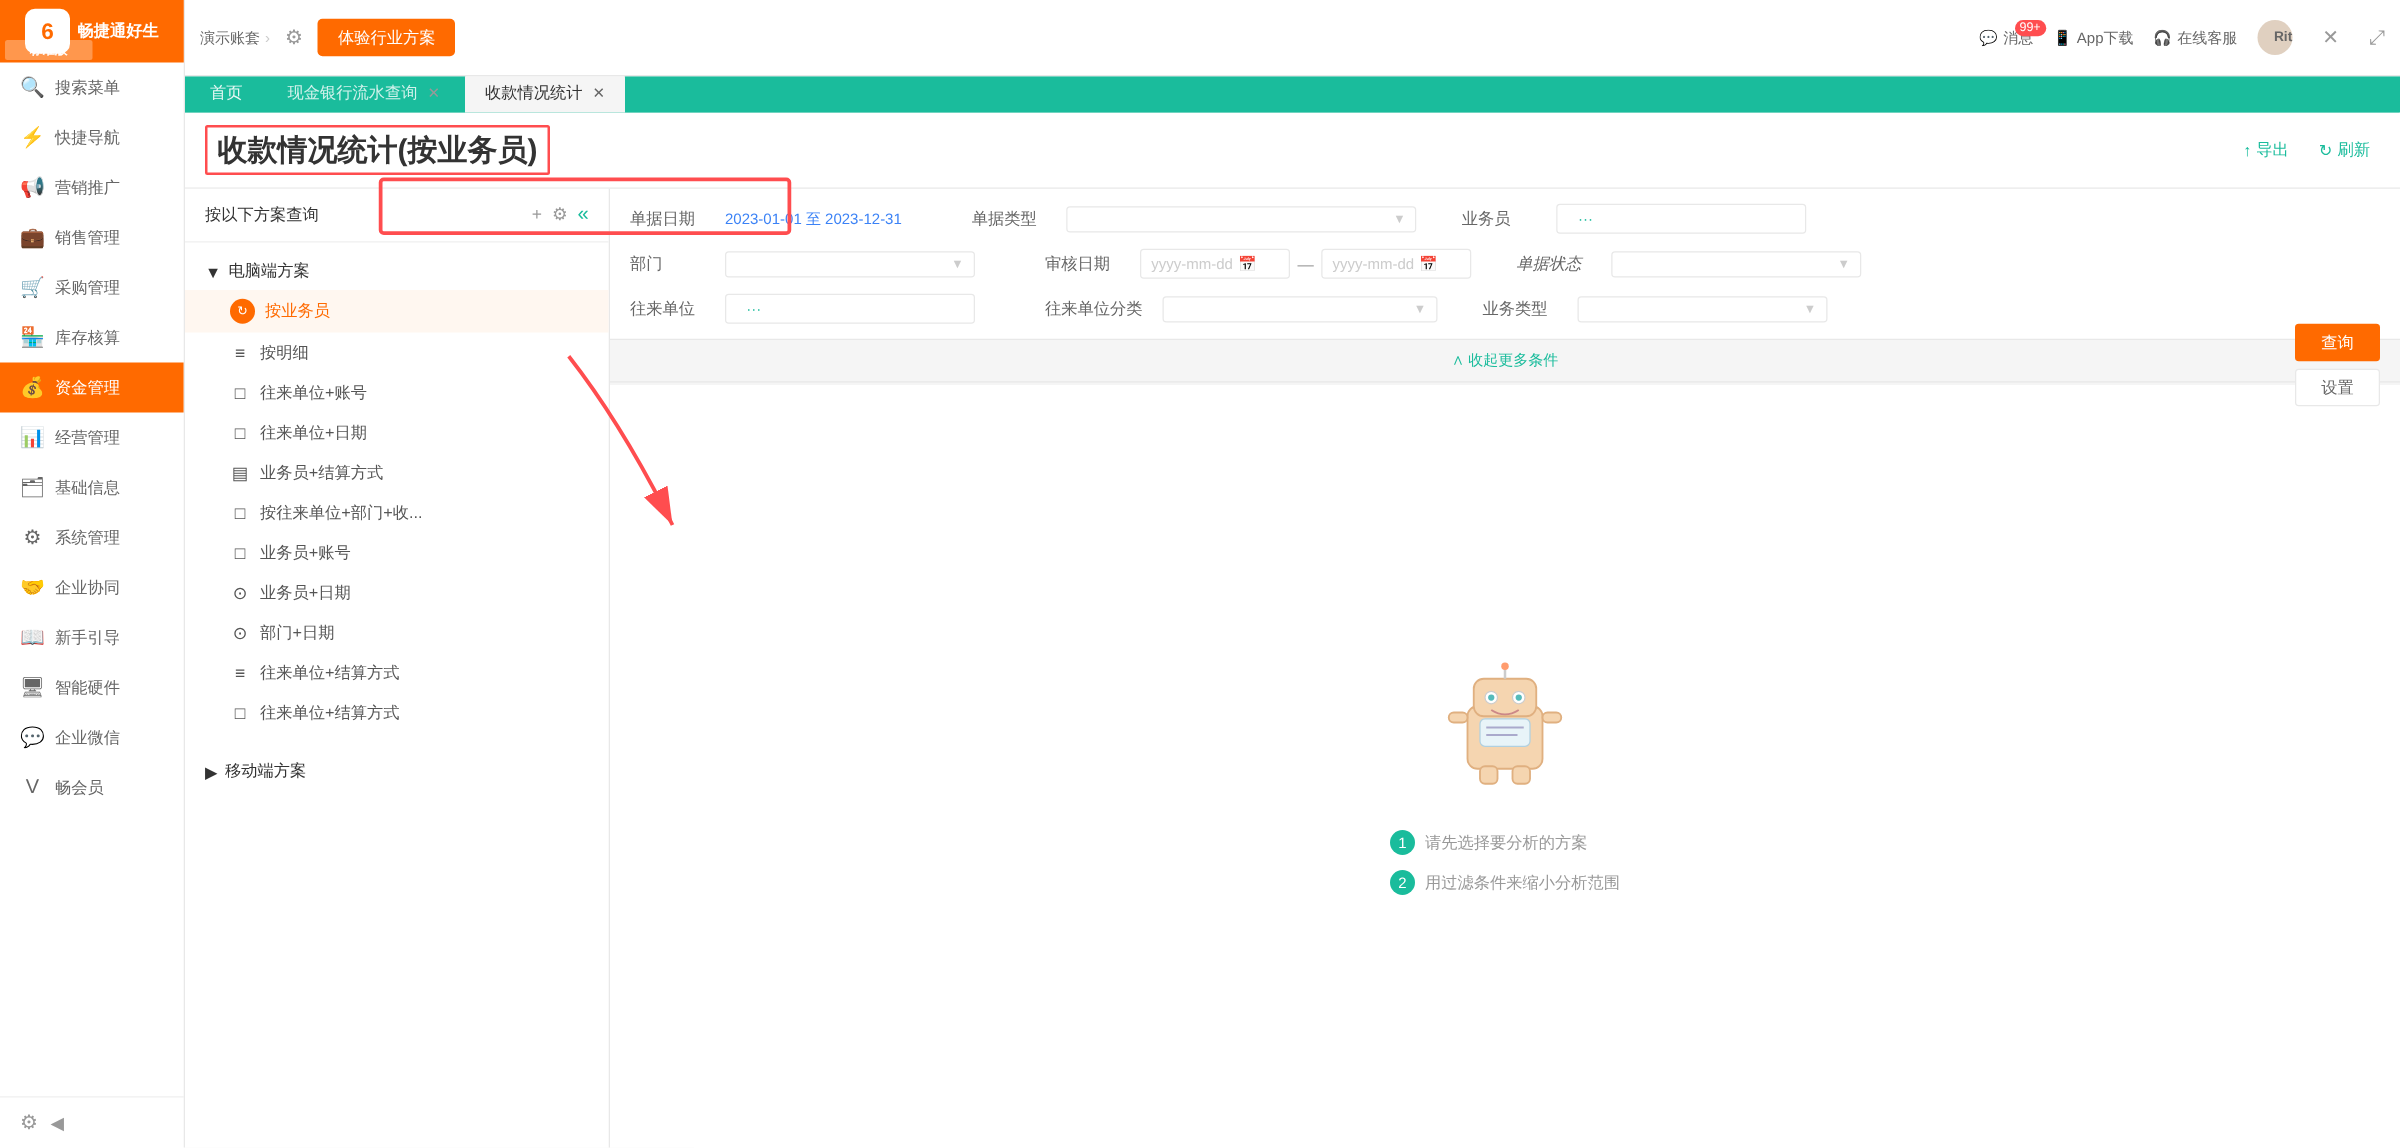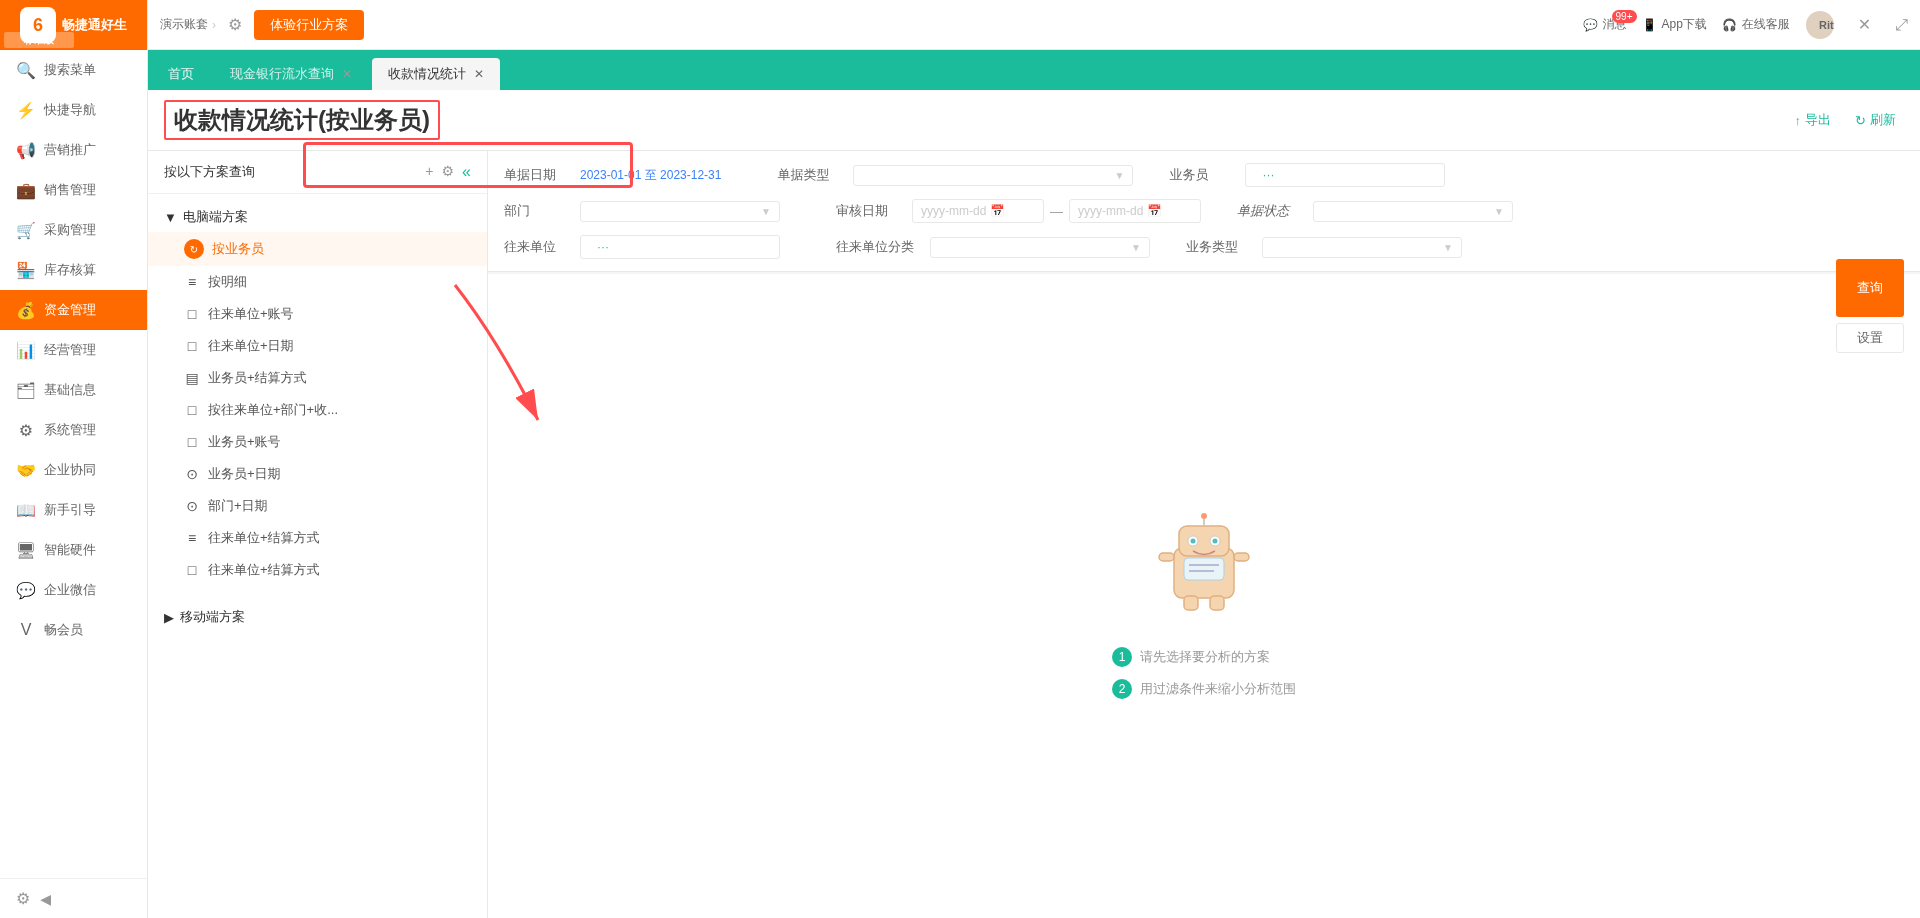--- a/index.html
+++ b/index.html
@@ -33,21 +33,21 @@
     .sidebar-nav-item.active { background: #ff6a00; color: #fff; border-radius: 0; }
     .sidebar-nav-item .nav-icon { width: 20px; height: 20px; margin-right: 8px; display: flex; align-items: center; justify-content: center; font-size: 16px; }
     .sidebar-bottom {
       padding: 10px 16px; display: flex; align-items: center; border-top: 1px solid #f0f0f0;
     }
     .sidebar-bottom .gear-icon { font-size: 16px; color: #999; cursor: pointer; margin-right: 10px; }
     .sidebar-bottom .arrow-icon { font-size: 14px; color: #999; cursor: pointer; }
 
     
     .header {
-      position: fixed; left: 148px; top: 0; right: 0; height: 50px;
+      position: fixed; left: 148px; top: 0; right: 0; height: 61px;
       background: #fff; border-bottom: 1px solid #e8e8e8;
       display: flex; align-items: center; padding: 0 12px;
       z-index: 100;
     }
     .header-breadcrumb { display: flex; align-items: center; color: #999; font-size: 12px; }
     .header-breadcrumb .company-name { color: #666; }
     .header-breadcrumb .chevron { margin: 0 4px; color: #ccc; }
     .header-settings { margin-left: 8px; cursor: pointer; color: #999; font-size: 16px; }
     .header-trial-btn {
       margin-left: 12px; background: #ff6a00; color: #fff; border: none;
@@ -156,38 +156,38 @@
     .date-range { color: #3b82f6; font-size: 12px; }
     .filter-select {
       border: 1px solid #e8e8e8; border-radius: 3px; padding: 4px 8px;
       display: flex; align-items: center; gap: 4px; cursor: pointer;
       min-width: 160px; color: #999; font-size: 13px; background: #fff;
     }
     .filter-select .select-arrow { margin-left: auto; color: #ccc; font-size: 10px; }
     .filter-input-group { display: flex; align-items: center; gap: 6px; }
     .date-input {
       border: 1px solid #e8e8e8; border-radius: 3px; padding: 4px 8px;
-      width: 132px; color: #ccc; font-size: 12px; background: #fff;
+      width: 120px; color: #ccc; font-size: 12px; background: #fff;
       display: flex; align-items: center; gap: 4px;
     }
     .filter-dash { color: #999; }
     .filter-more-btn { color: #1abc9c; font-size: 12px; cursor: pointer; background: none; border: none; margin-left: 4px; }
 
     .collapse-bar {
       background: #f5f5f5; padding: 8px; text-align: center;
       cursor: pointer; color: #1abc9c; font-size: 12px; border-bottom: 1px solid #e8e8e8;
     }
 
     
     .filter-actions {
       position: absolute; right: 16px; top: 108px;
       display: flex; flex-direction: column; gap: 6px; z-index: 10;
     }
     .query-btn {
-      background: #ff6a00; color: #fff; border: none; padding: 20px 20px;
+      background: #ff6a00; color: #fff; border: none; padding: 6px 20px;
       border-radius: 3px; cursor: pointer; font-size: 13px;
     }
     .settings-btn {
       background: #fff; color: #666; border: 1px solid #e8e8e8; padding: 5px 20px;
       border-radius: 3px; cursor: pointer; font-size: 13px;
     }
 
     
     .empty-state {
       flex: 1; display: flex; flex-direction: column; align-items: center;
@@ -498,20 +498,23 @@
             <span class="select-arrow">▼</span>
           </div>
         </div>
       </div>
 
       <div class="filter-actions">
         <button class="query-btn">查询</button>
         <button class="settings-btn">设置</button>
       </div>
 
+      <div class="collapse-bar">
+        <span>∧ 收起更多条件</span>
+      </div>
 
       <div class="empty-state">
         <div class="empty-robot">
 
           <svg width="110" height="110" viewBox="0 0 110 110" xmlns="http://www.w3.org/2000/svg">
 
             <rect x="25" y="40" width="60" height="50" rx="8" fill="#f5d5b0" stroke="#e0b080" stroke-width="1.5"></rect>
 
             <rect x="30" y="18" width="50" height="30" rx="8" fill="#f5d5b0" stroke="#e0b080" stroke-width="1.5"></rect>
 

